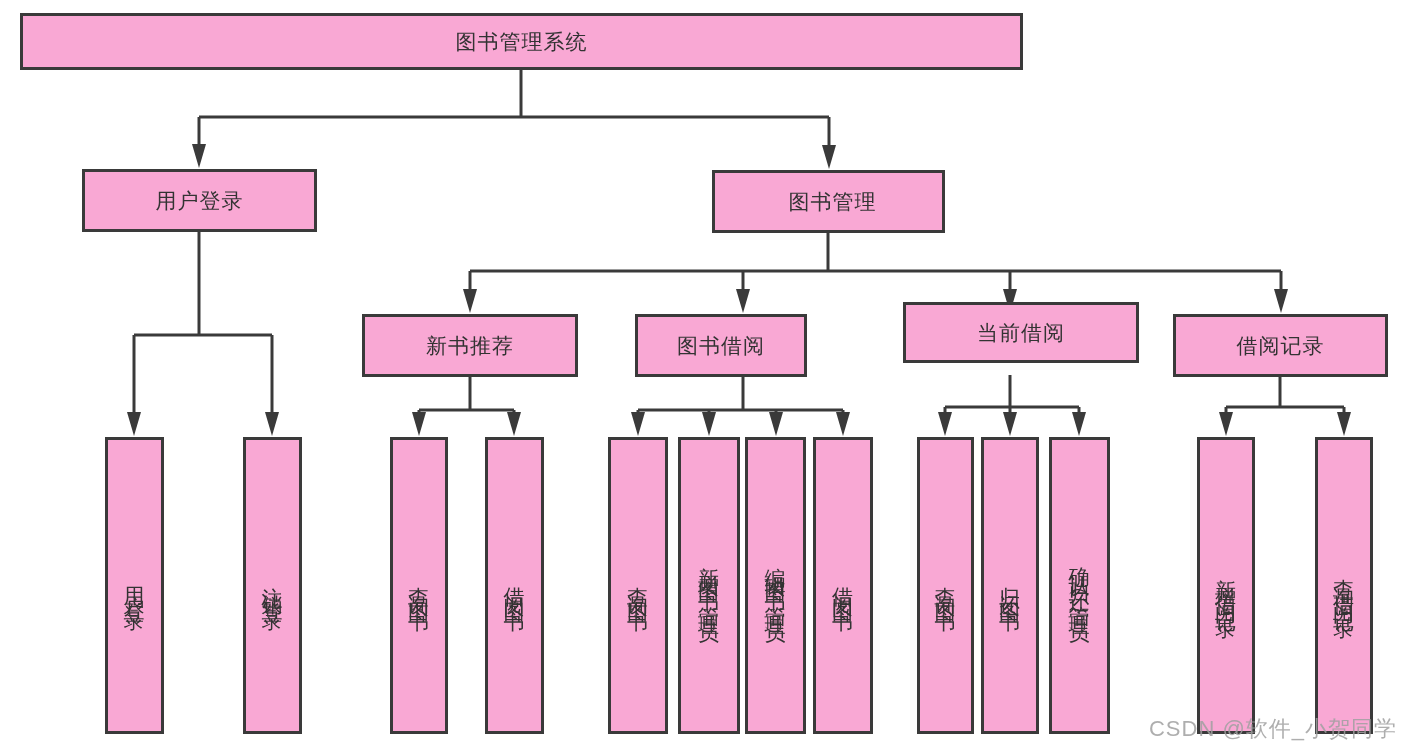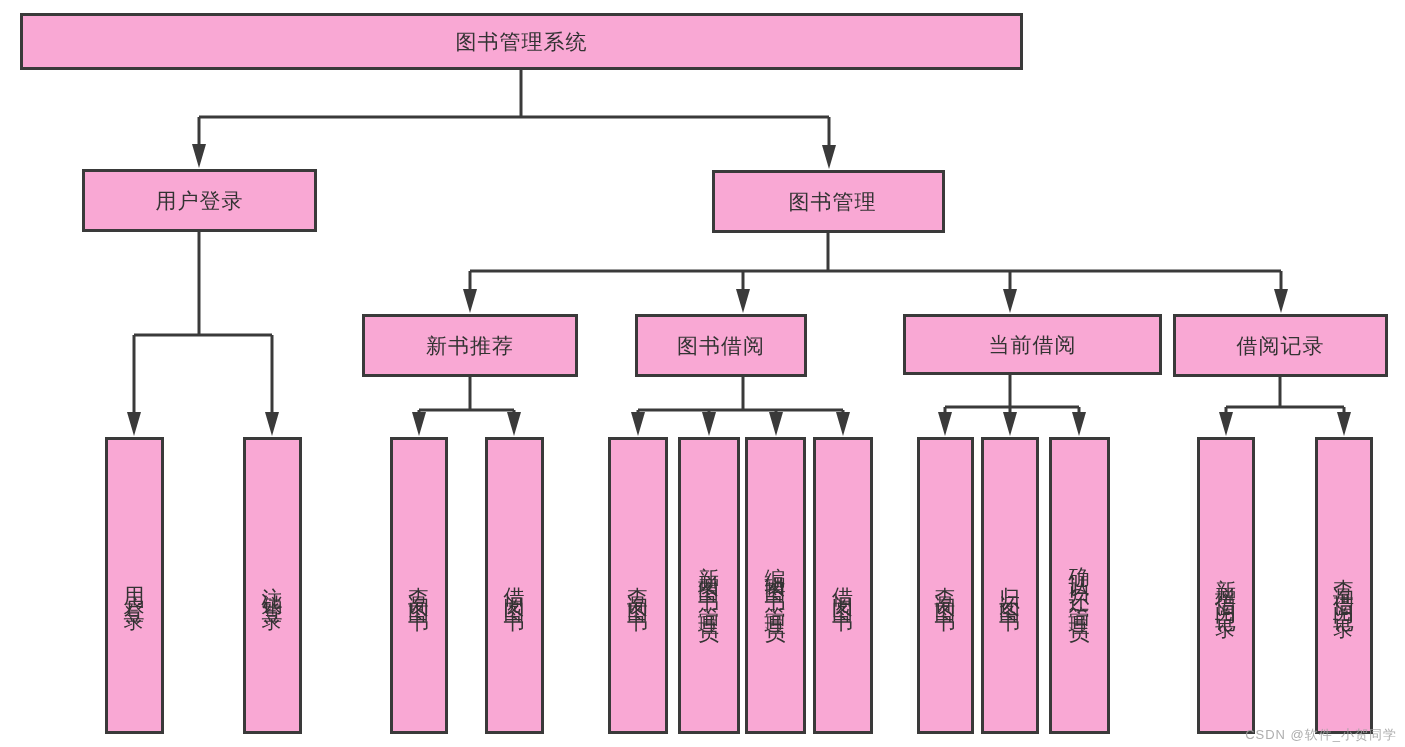--- a/index.html
+++ b/index.html
@@ -41,21 +41,21 @@
     writing-mode: vertical-rl;
     text-orientation: mixed;
     font-size: 21px;
     letter-spacing: 8px;
     line-height: 1;
   }
   .watermark {
     position: absolute;
     right: 8px;
     bottom: 3px;
-    font-size: 13px;
+    font-size: 22px;
     color: rgba(160, 160, 160, 0.85);
     letter-spacing: 1px;
     white-space: nowrap;
     z-index: 5;
     pointer-events: none;
   }
 </style>
 </head>
 <body>
 
@@ -111,21 +111,21 @@
     </g>
   </svg>
 
   <div class="box h" style="left:20px; top:13px; width:1003px; height:57px;">图书管理系统</div>
 
   <div class="box h" style="left:82px; top:169px; width:235px; height:63px;">用户登录</div>
   <div class="box h" style="left:712px; top:170px; width:233px; height:63px;padding-left:8px;">图书管理</div>
 
   <div class="box h" style="left:362px; top:314px; width:216px; height:63px;">新书推荐</div>
   <div class="box h" style="left:635px; top:314px; width:172px; height:63px;">图书借阅</div>
-  <div class="box h" style="left:903px; top:314px; width:259px; height:61px;">当前借阅</div>
+  <div class="box h" style="left:903px; top:302px; width:236px; height:61px;">当前借阅</div>
   <div class="box h" style="left:1173px; top:314px; width:215px; height:63px;">借阅记录</div>
 
   <div class="box v" style="left:105px; top:437px; width:59px; height:297px;">用户登录</div>
   <div class="box v" style="left:243px; top:437px; width:59px; height:297px;">注销登录</div>
 
   <div class="box v" style="left:390px; top:437px; width:58px; height:297px;">查询图书</div>
   <div class="box v" style="left:485px; top:437px; width:59px; height:297px;">借阅图书</div>
 
   <div class="box v" style="left:608px; top:437px; width:60px; height:297px;">查询图书</div>
   <div class="box v" style="left:678px; top:437px; width:62px; height:297px;">新增图书（管理员）</div>

